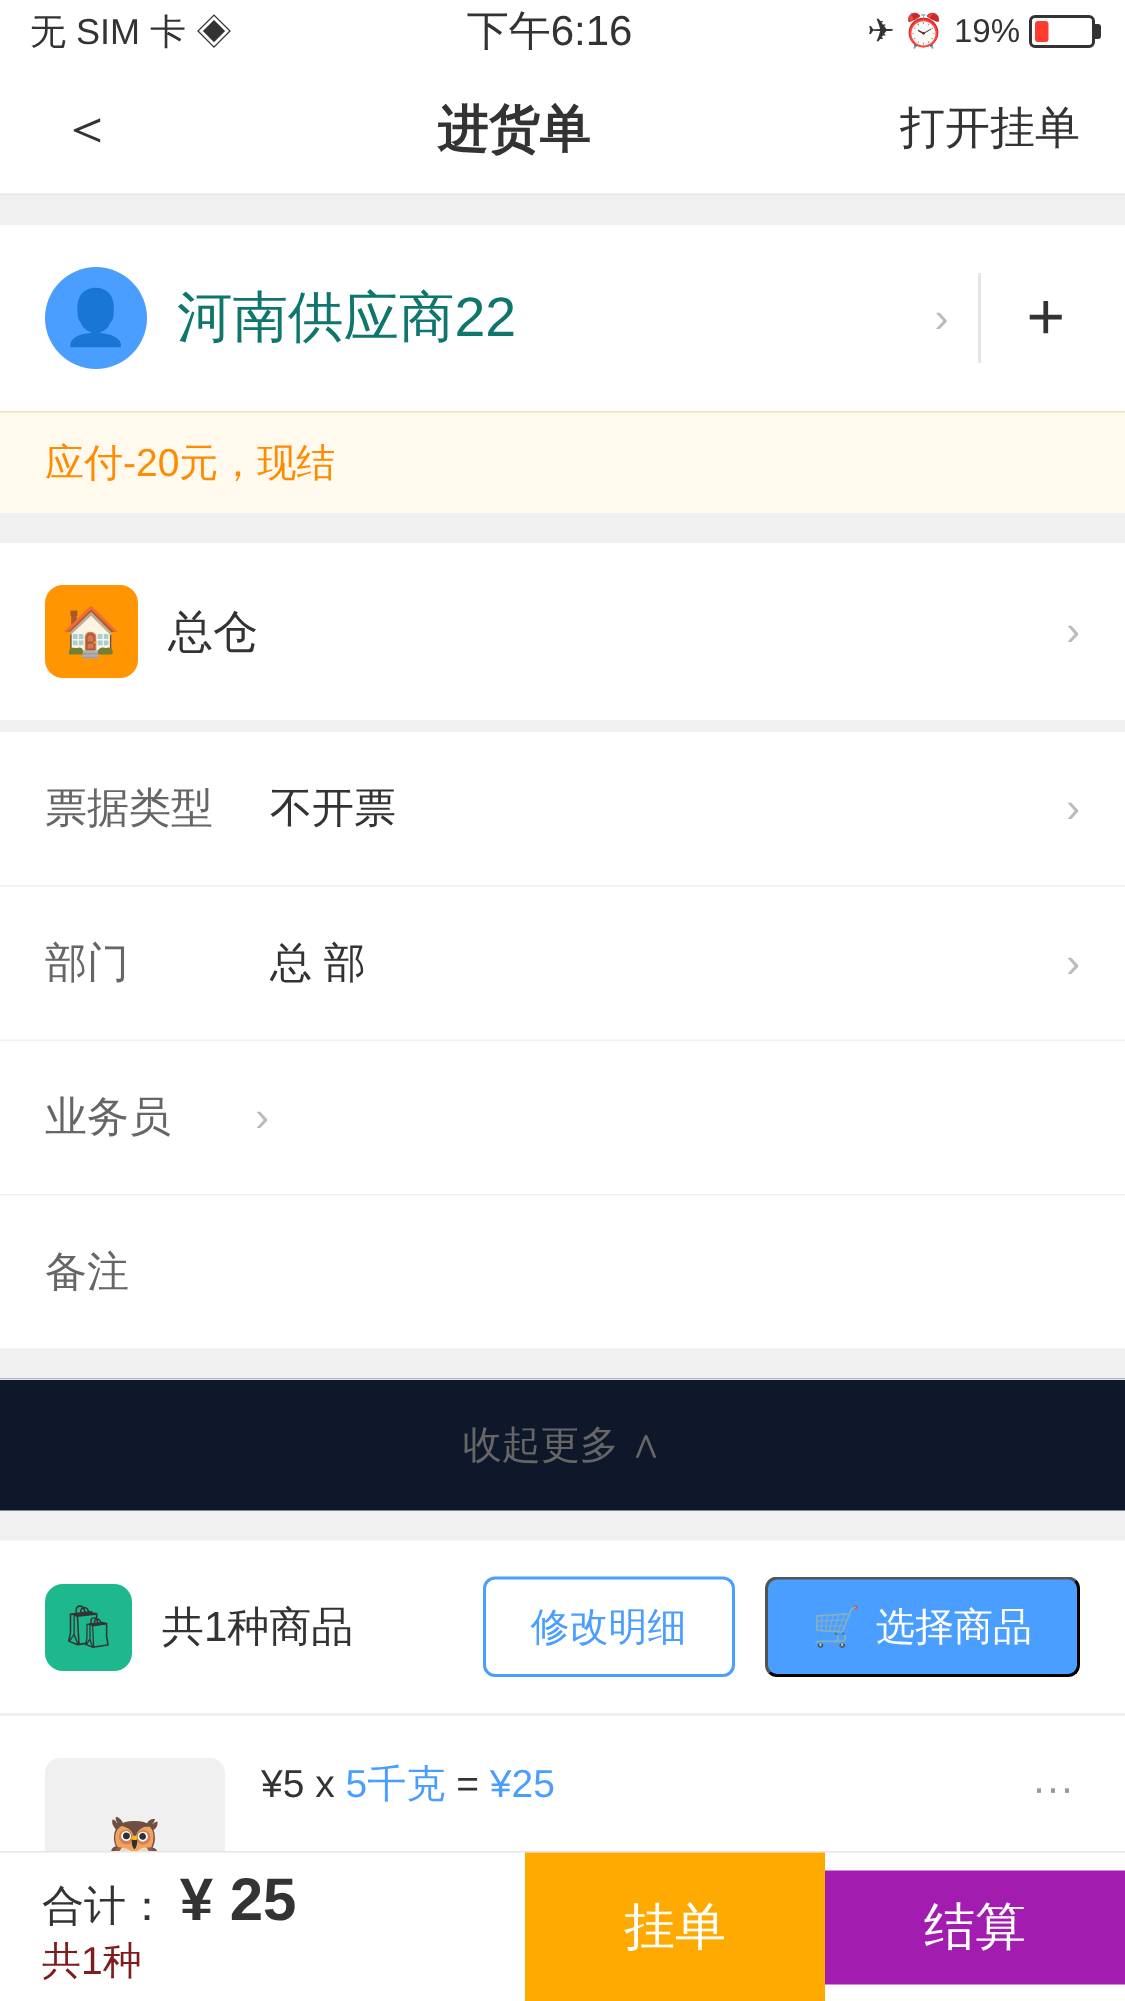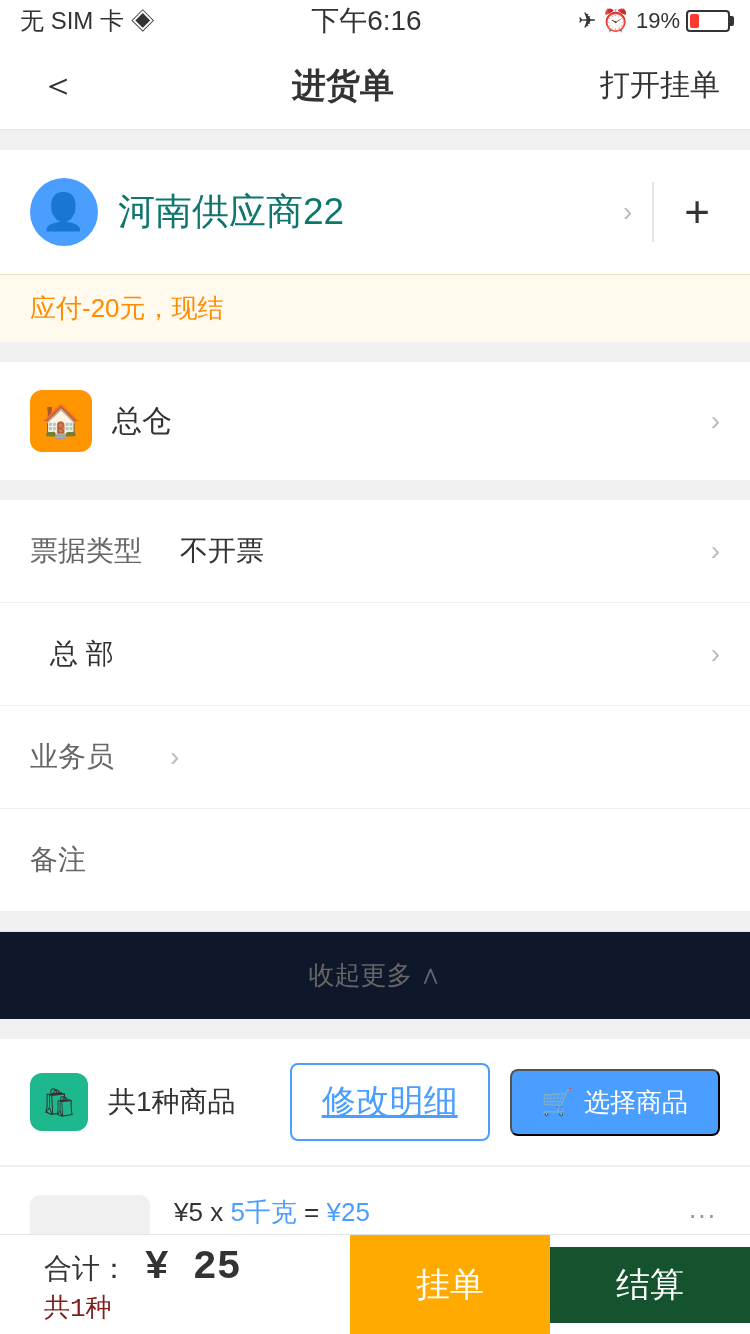--- a/index.html
+++ b/index.html
@@ -145,21 +145,21 @@
     }
     .warehouse-name {
       flex: 1;
       font-size: 30px;
       color: #333;
     }
 
     
     .form-section {
       background: #fff;
-      margin-top: 20px;
+      margin-top: 8px;
     }
     .form-row {
       display: flex;
       align-items: center;
       padding: 32px 30px;
       border-bottom: 1px solid #f0f0f0;
       cursor: pointer;
     }
     .form-row:last-child {
       border-bottom: none;
@@ -210,25 +210,24 @@
     }
     .product-count-text {
       flex: 1;
       font-size: 28px;
       color: #333;
     }
     .btn-modify {
       border: 2px solid #4a9eff;
       background: #fff;
       color: #4a9eff;
-      font-size: 34px;
+      font-size: 26px;
       padding: 14px 30px;
       border-radius: 8px;
       cursor: pointer;
-      text-decoration: underline;
     }
     .btn-select {
       background: #4a9eff;
       color: #fff;
       font-size: 26px;
       padding: 14px 30px;
       border-radius: 8px;
       cursor: pointer;
       display: flex;
       align-items: center;
@@ -281,22 +280,21 @@
       left: 0;
       width: 750px;
       height: 100px;
       display: flex;
       align-items: center;
       background: #fff;
       border-top: 1px solid #e5e5e5;
     }
     .total-section {
       flex: 1;
-      padding: 0 44px;
-      font-family: Liberation Mono, monospace;
+      padding: 0 28px;
     }
     .total-amount {
       font-size: 40px;
       font-weight: 600;
       color: #333;
     }
     .total-count {
       font-size: 26px;
       color: #7f1d1d;
     }
@@ -308,21 +306,21 @@
       font-size: 34px;
       display: flex;
       align-items: center;
       justify-content: center;
       cursor: pointer;
       margin-left: 39px;
     }
     .btn-checkout {
       width: 200px;
       height: 76px;
-      background: #14532d;
+      background: #a21caf;
       color: #fff;
       font-size: 34px;
       display: flex;
       align-items: center;
       justify-content: center;
       cursor: pointer;
     }
 
     
     .owl-logo {
@@ -379,20 +377,21 @@
   </div>
 </div>
 
 <div class="form-section">
   <div class="form-row">
     <span class="form-label">票据类型</span>
     <span class="form-value">不开票</span>
     <span class="chevron">›</span>
   </div>
   <div class="form-row">
+    <span class="form-label">部门</span>
     <span class="form-value">总 部</span>
     <span class="chevron">›</span>
   </div>
   <div class="form-row">
     <span class="form-label">业务员</span>
     <span class="chevron">›</span>
   </div>
   <div class="form-row">
     <span class="form-label">备注</span>
   </div>

